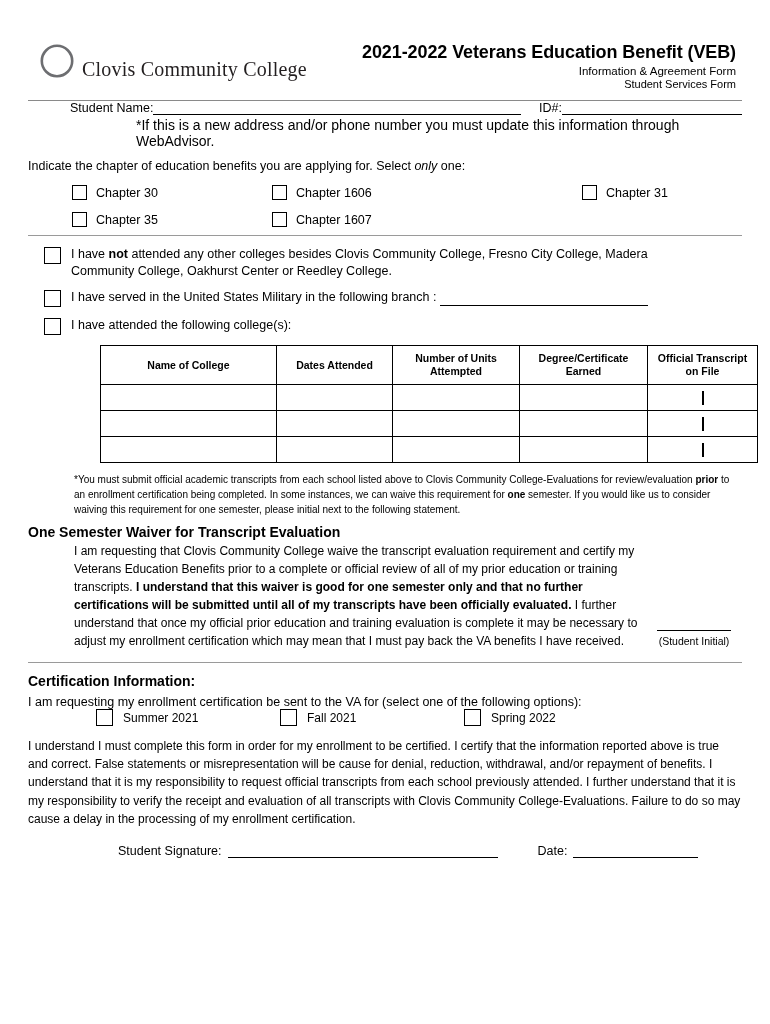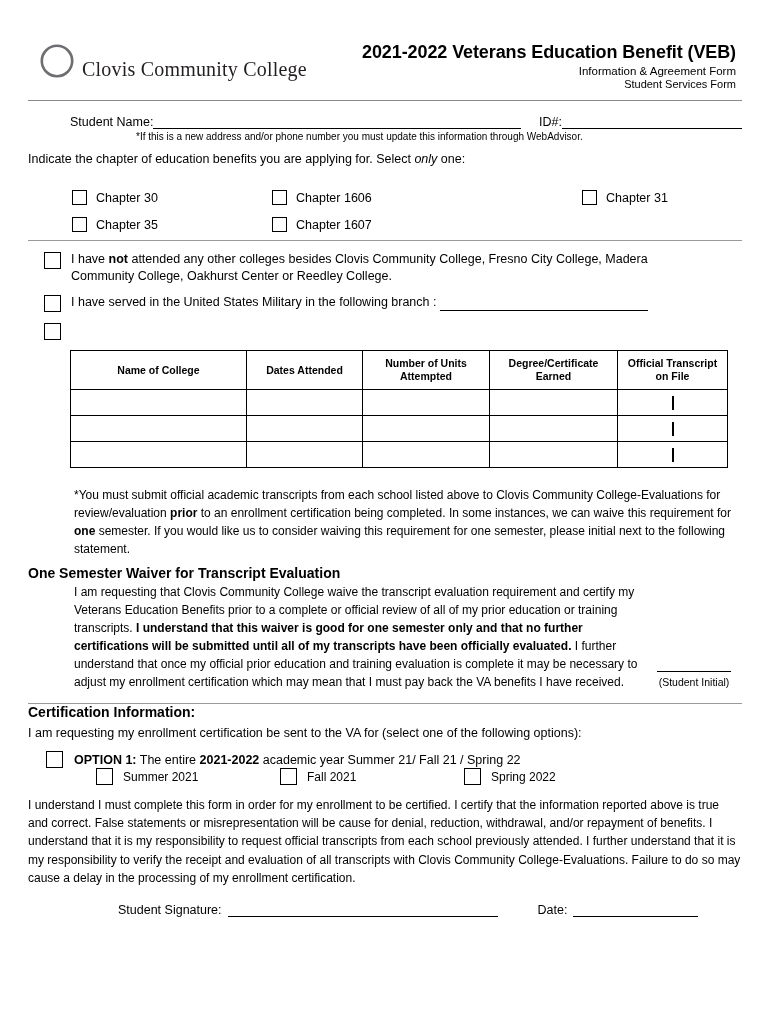--- a/index.html
+++ b/index.html
@@ -76,32 +76,31 @@
     border: 0;
     border-top: 1px solid #9a9a9a;
     margin: 8px 0 0 0;
   }
 
   
   .field-row {
     display: flex;
     align-items: flex-end;
     font-size: 12.5px;
-    margin-top: 14px;
   }
   .indent-1 { padding-left: 42px; }
   .label { white-space: nowrap; }
   .rule {
     border-bottom: 1px solid #000;
     height: 13px;
     flex: 1 1 auto;
   }
   .gap { width: 18px; flex: 0 0 auto; }
   .note {
-    font-size: 10px;
+    font-size: 14px;
     padding-left: 108px;
     margin-top: 2px;
   }
 
   .para {
     font-size: 12.5px;
     margin-top: 10px;
   }
   .para em { font-style: italic; }
 
@@ -116,21 +115,21 @@
     background: #fff;
   }
   .chk-lg {
     width: 17px;
     height: 17px;
   }
   .chapter-grid {
     display: grid;
     grid-template-columns: 200px 310px auto;
     row-gap: 12px;
-    margin-top: 24px;
+    margin-top: 12px;
     padding-left: 44px;
     font-size: 12.5px;
   }
   .chk-item {
     display: flex;
     align-items: center;
     gap: 9px;
   }
 
   
@@ -154,21 +153,21 @@
     border-bottom: 1px solid #000;
     width: 208px;
     height: 12px;
     vertical-align: bottom;
   }
 
   
   table.colleges {
     border-collapse: collapse;
     margin-top: 10px;
-    margin-left: 42px;
+    margin-left: 72px;
     width: 657px;
     table-layout: fixed;
   }
   table.colleges th, table.colleges td {
     border: 1px solid #000;
     font-size: 10.5px;
     text-align: center;
     vertical-align: middle;
   }
   table.colleges th {
@@ -182,24 +181,24 @@
   }
   .cell-box {
     width: 21px;
     height: 18px;
     border: 1.2px solid #000;
     margin: 0 auto;
     box-sizing: border-box;
   }
 
   .fineprint {
-    font-size: 12px;
+    font-size: 10px;
     line-height: 1.5;
     padding-left: 46px;
-    margin-top: 18px;
+    margin-top: 9px;
   }
   .waiver-body {
     font-size: 12px;
     line-height: 1.5;
     padding-left: 46px;
     padding-right: 84px;
     margin-top: 2px;
     position: relative;
   }
   .initial-box {
@@ -214,21 +213,21 @@
     width: 74px;
     height: 14px;
     margin: 0 auto 1px auto;
   }
   .initial-cap { font-size: 10.5px; }
 
   
   .cert-title {
     font-size: 14px;
     font-weight: bold;
-    margin-top: 0;
+    margin-top: 10px;
   }
   .cert-lead {
     font-size: 12.5px;
     margin-top: 6px;
   }
   .opt-row {
     display: flex;
     align-items: center;
     gap: 11px;
     font-size: 12.5px;
@@ -351,20 +350,21 @@
   <div class="q-row">
     <span class="chk chk-lg"></span>
     <span class="q-text">
       <span>I have served in the United States Military in the following branch :</span>
       <span class="inline-rule"></span>
     </span>
   </div>
 
   <div class="q-row">
     <span class="chk chk-lg"></span>
+    <span class="q-text">I have attended the following college(s):</span>
   </div>
 
   <table class="colleges">
     <colgroup>
       <col style="width:176px">
       <col style="width:116px">
       <col style="width:127px">
       <col style="width:128px">
       <col style="width:110px">
     </colgroup>
@@ -413,24 +413,20 @@
       <span class="initial-line" style="display:block;"></span>
       <span class="initial-cap">(Student Initial)</span>
     </span>
   </div>
 
   <hr class="hr-thin" style="margin-top:12px;">
 
   <div class="cert-title">Certification Information:</div>
   <div class="cert-lead">I am requesting my enrollment certification be sent to the VA for (select one of the following options):</div>
 
-  <div class="opt-row">
-    <span class="chk chk-lg"></span>
-    <span><span class="opt-label">OPTION 1:</span><span> The entire </span><span class="b">2021-2022</span><span> academic year Summer 21/ Fall 21 / Spring 22</span></span>
-  </div>
 
 
   <div class="sem-row">
     <span class="sem-item">
       <span class="chk chk-lg"></span>
       <span>Summer 2021</span>
     </span>
     <span class="sem-item">
       <span class="chk chk-lg"></span>
       <span>Fall 2021</span>

